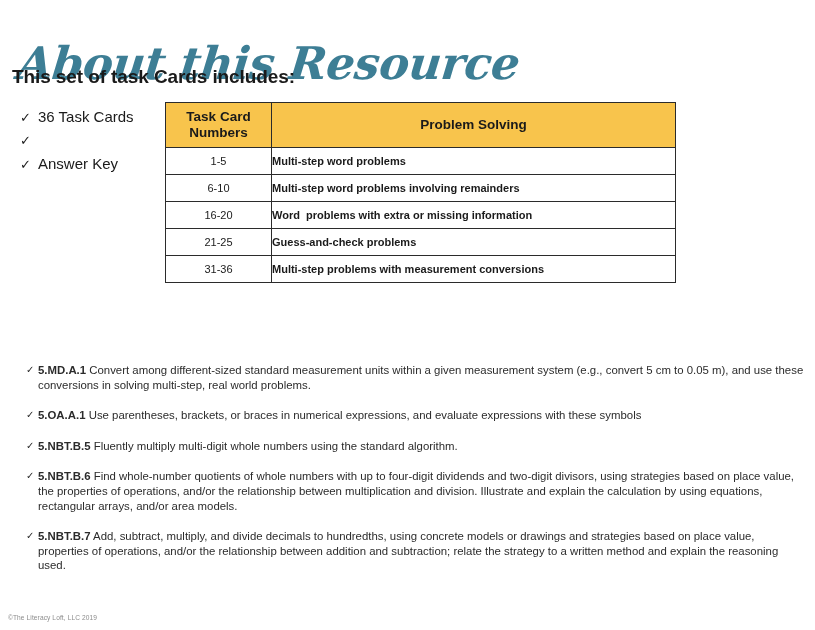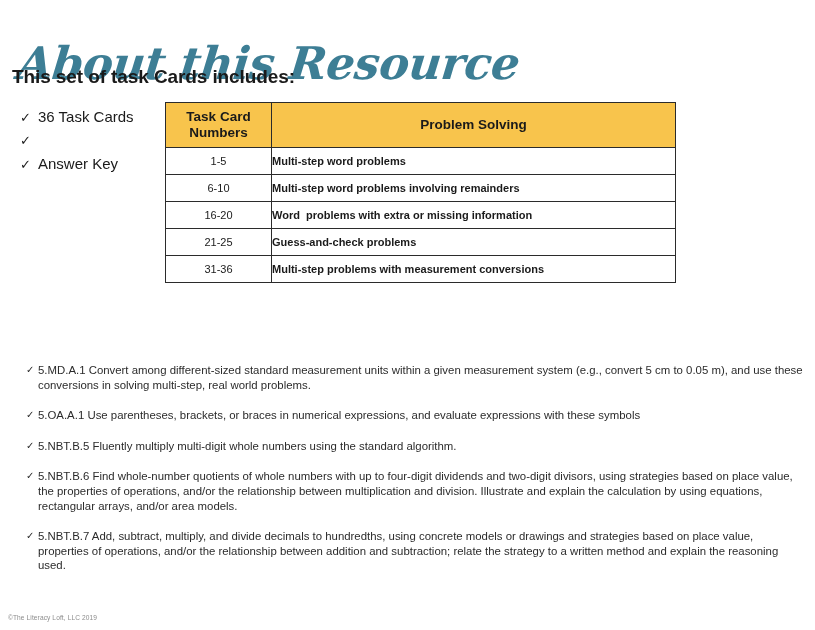--- a/index.html
+++ b/index.html
@@ -123,21 +123,21 @@
   }
   .standard .tick {
     flex: 0 0 12px;
     font-size: 10px;
     line-height: 14.6px;
   }
   .standard .body {
     flex: 1 1 auto;
   }
   .standard .code {
-    font-weight: 400;
+    font-weight: 700;
     margin-top: 29px;
   }
 
   
   .footer-credit {
     position: absolute;
     left: 8px;
     bottom: 9px;
     font-size: 6.6px;
     color: #8c8c8c;

